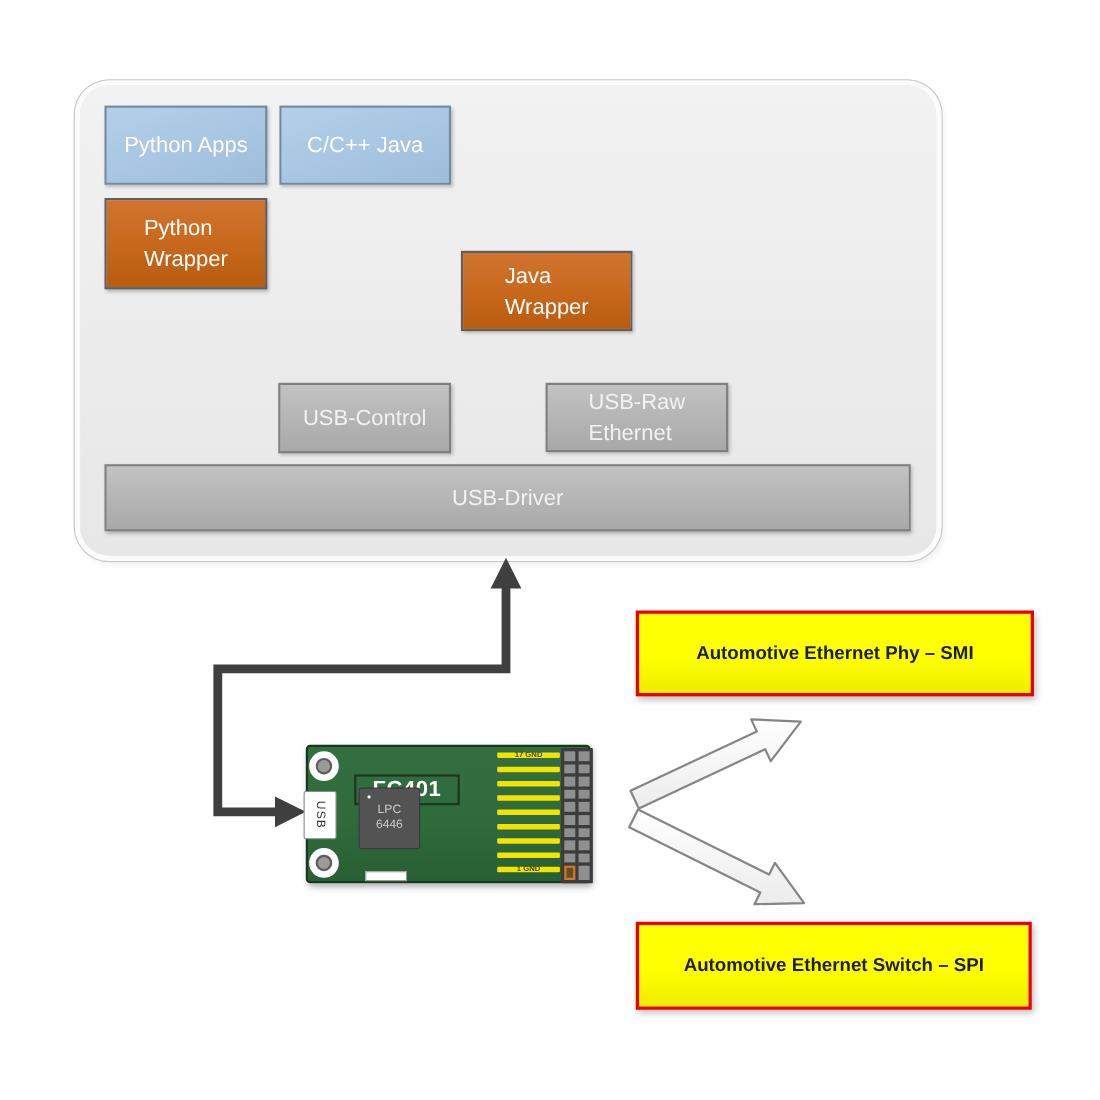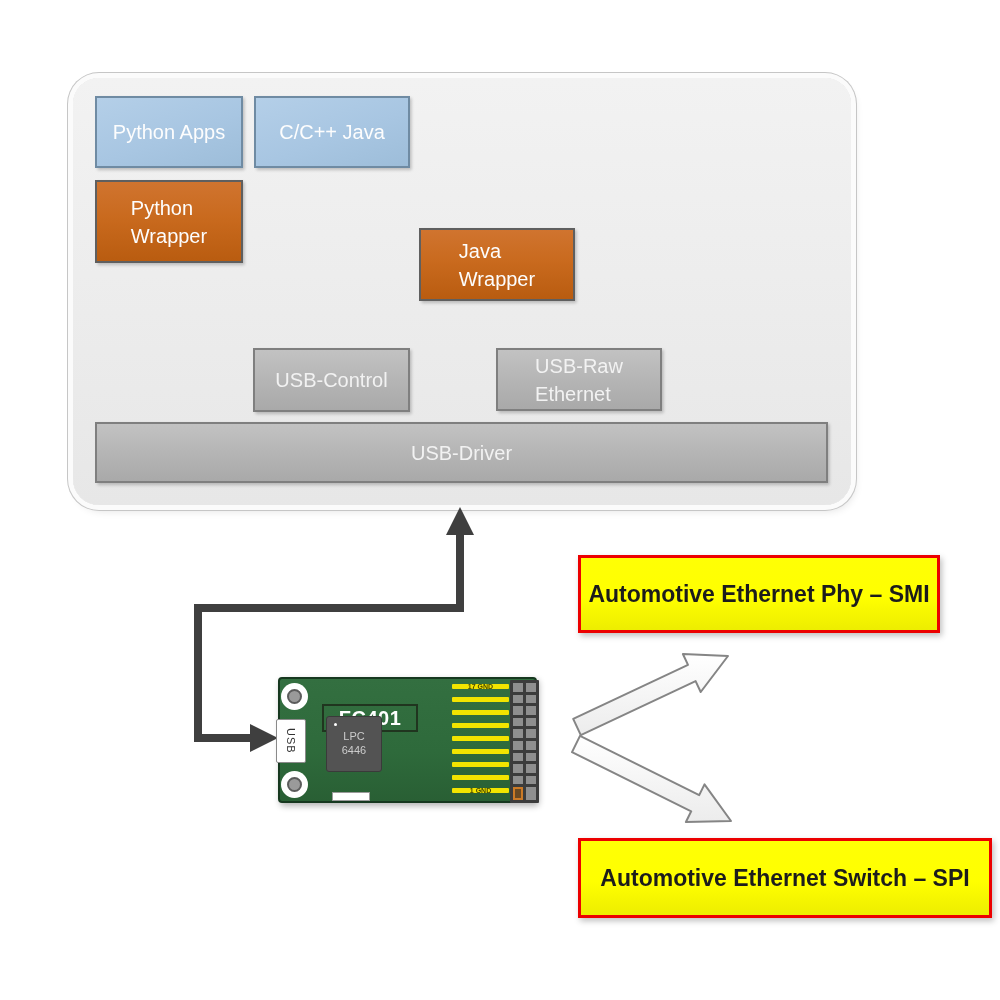--- a/index.html
+++ b/index.html
@@ -33,21 +33,21 @@
     border:2px solid var(--gray-border,#7f7f7f);
     color:#f2f2f2;
   }
 
   
   .target-box {
     position:absolute; display:flex; align-items:center; justify-content:center;
     background:linear-gradient(180deg,#ffff05 0%, var(--target-fill,#ffff00) 55%, #eded00 100%);
     border:3px solid var(--target-border,#ec0000);
     box-shadow:2px 3px 6px rgba(0,0,0,.25);
-    font-size:23px; font-weight:700; color:#1c1c1c; text-align:center;
+    font-size:17px; font-weight:700; color:#1c1c1c; text-align:center;
   }
 
   
   .board {
     position:absolute; left:278px; top:677px; width:259px; height:126px;
     background:linear-gradient(180deg,#336f40 0%, var(--board-fill,#2e6a3b) 60%, #295f34 100%);
     border:2px solid #16381f; border-radius:4px;
     box-shadow:2px 3px 6px rgba(0,0,0,.3);
   }
   .hole { position:absolute; width:27px; height:27px; border-radius:50%;
@@ -178,15 +178,15 @@
         <div class="pad"></div>
         <div class="pad"></div>
         <div class="pad"></div>
         <div class="pad pad-orange"></div>
         <div class="pad"></div>
       </div>
     <div class="notch"></div>
   </div>
 
   <div class="target-box" style="left:578px; top:555px; width:362px; height:78px;">Automotive Ethernet Phy – SMI</div>
-  <div class="target-box" style="left:578px; top:838px; width:414px; height:80px;">Automotive Ethernet Switch – SPI</div>
+  <div class="target-box" style="left:578px; top:838px; width:360px; height:80px;">Automotive Ethernet Switch – SPI</div>
 
 </div>
 
 </body></html>

